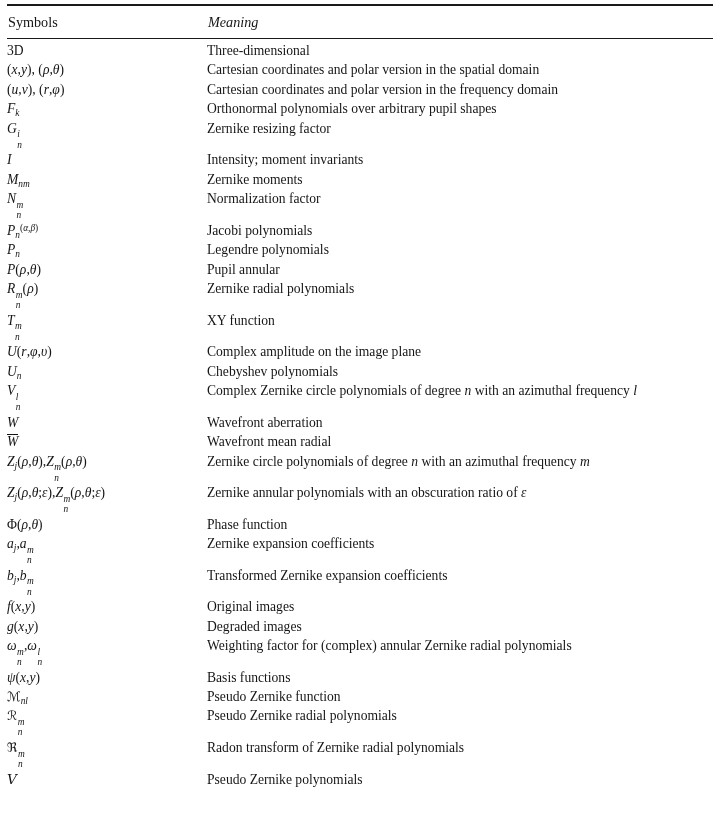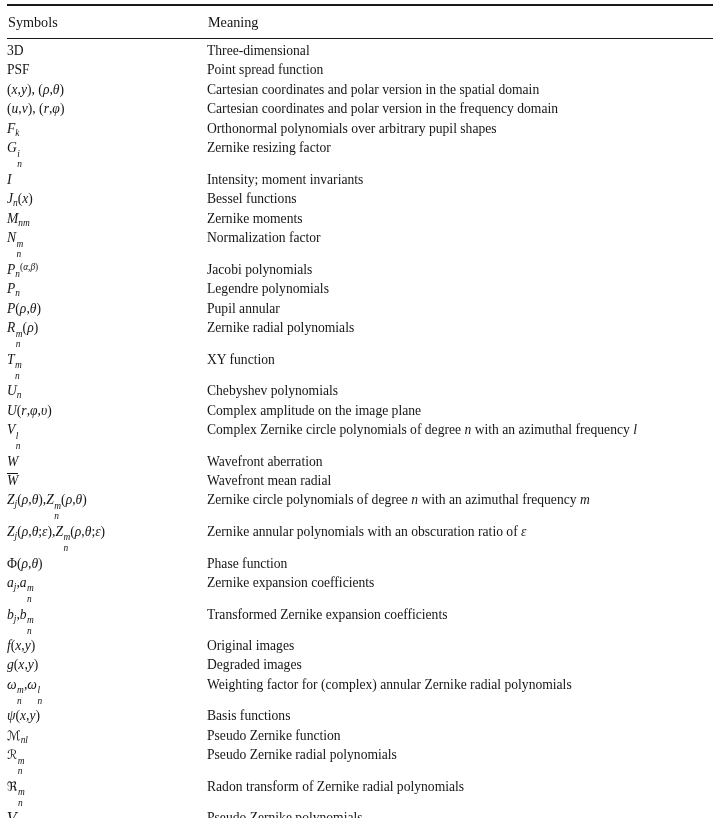--- a/index.html
+++ b/index.html
@@ -5,21 +5,21 @@
   html,body { margin:0; padding:0; }
   body {
     width:720px; height:818px; background:#ffffff; overflow:hidden;
     font-family:"Liberation Serif", serif; color:#151515;
     -webkit-font-smoothing:antialiased;
   }
   .wrap { position:absolute; left:7px; top:4px; width:706px; }
   .rule-top { border-top:2.5px solid #1a1a1a; }
   .hdr { display:flex; align-items:center; height:32px; font-size:14.2px; }
   .hdr .h1 { width:200px; padding-left:1px; }
-  .hdr .h2 { flex:1; }
+  .hdr .h2 { flex:1;font-style:italic; }
   .rule-mid { border-top:1.6px solid #1a1a1a; }
   table.symtab { border-collapse:collapse; width:100%; margin-top:2px; table-layout:fixed; }
   td { padding:0; font-size:13.6px; line-height:19.45px; vertical-align:baseline;
        white-space:nowrap; overflow:visible; }
   td.sym { width:200px; }
   td.mean { }
   
   i { font-style:italic; }
   sub, sup { font-size:69%; line-height:0; }
   sub { vertical-align:-0.35em; }
@@ -41,24 +41,20 @@
     <div class="h2">Meaning</div>
   </div>
   <div class="rule-mid"></div>
   <table class="symtab">
     <tbody>
         <tr>
           <td class="sym">3D</td>
           <td class="mean">Three-dimensional</td>
         </tr>
         <tr>
-          <td class="sym">PSF</td>
-          <td class="mean">Point spread function</td>
-        </tr>
-        <tr>
           <td class="sym">(<i>x</i>,<i>y</i>), (<i>ρ</i>,<i>θ</i>)</td>
           <td class="mean">Cartesian coordinates and polar version in the spatial domain</td>
         </tr>
         <tr>
           <td class="sym">(<i>u</i>,<i>v</i>), (<i>r</i>,<i>φ</i>)</td>
           <td class="mean">Cartesian coordinates and polar version in the frequency domain</td>
         </tr>
         <tr>
           <td class="sym"><i>F</i><sub><i>k</i></sub></td>
           <td class="mean">Orthonormal polynomials over arbitrary pupil shapes</td>
@@ -68,24 +64,20 @@
               <span><i>i</i></span>
               <span><i>n</i></span>
             </span></td>
           <td class="mean">Zernike resizing factor</td>
         </tr>
         <tr>
           <td class="sym"><i>I</i></td>
           <td class="mean">Intensity; moment invariants</td>
         </tr>
         <tr>
-          <td class="sym"><i>J</i><sub><i>n</i></sub>(<i>x</i>)</td>
-          <td class="mean">Bessel functions</td>
-        </tr>
-        <tr>
           <td class="sym"><i>M</i><sub><i>nm</i></sub></td>
           <td class="mean">Zernike moments</td>
         </tr>
         <tr>
           <td class="sym"><i>N</i><span class="ss">
               <span><i>m</i></span>
               <span><i>n</i></span>
             </span></td>
           <td class="mean">Normalization factor</td>
         </tr>
@@ -109,26 +101,26 @@
           <td class="mean">Zernike radial polynomials</td>
         </tr>
         <tr>
           <td class="sym"><i>T</i><span class="ss">
               <span><i>m</i></span>
               <span><i>n</i></span>
             </span></td>
           <td class="mean">XY function</td>
         </tr>
         <tr>
+          <td class="sym"><i>U</i>(<i>r</i>,<i>φ</i>,<i>υ</i>)</td>
+          <td class="mean">Complex amplitude on the image plane</td>
+        </tr>
+        <tr>
           <td class="sym"><i>U</i><sub><i>n</i></sub></td>
           <td class="mean">Chebyshev polynomials</td>
-        </tr>
-        <tr>
-          <td class="sym"><i>U</i>(<i>r</i>,<i>φ</i>,<i>υ</i>)</td>
-          <td class="mean">Complex amplitude on the image plane</td>
         </tr>
         <tr>
           <td class="sym"><i>V</i><span class="ss">
               <span><i>l</i></span>
               <span><i>n</i></span>
             </span></td>
           <td class="mean">Complex Zernike circle polynomials of degree <i>n</i> with an azimuthal frequency <i>l</i></td>
         </tr>
         <tr>
           <td class="sym"><i>W</i></td>

